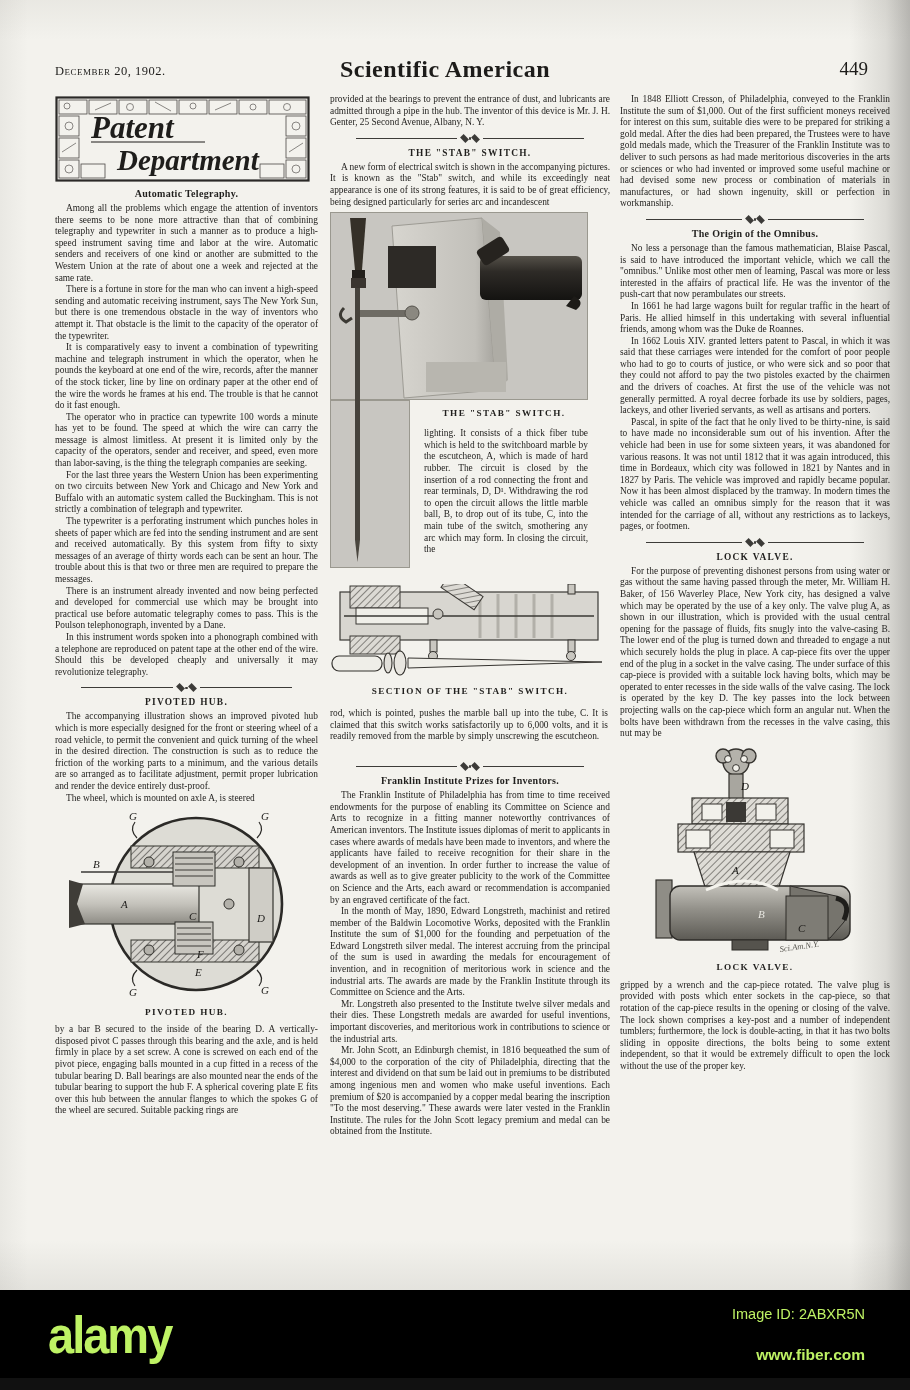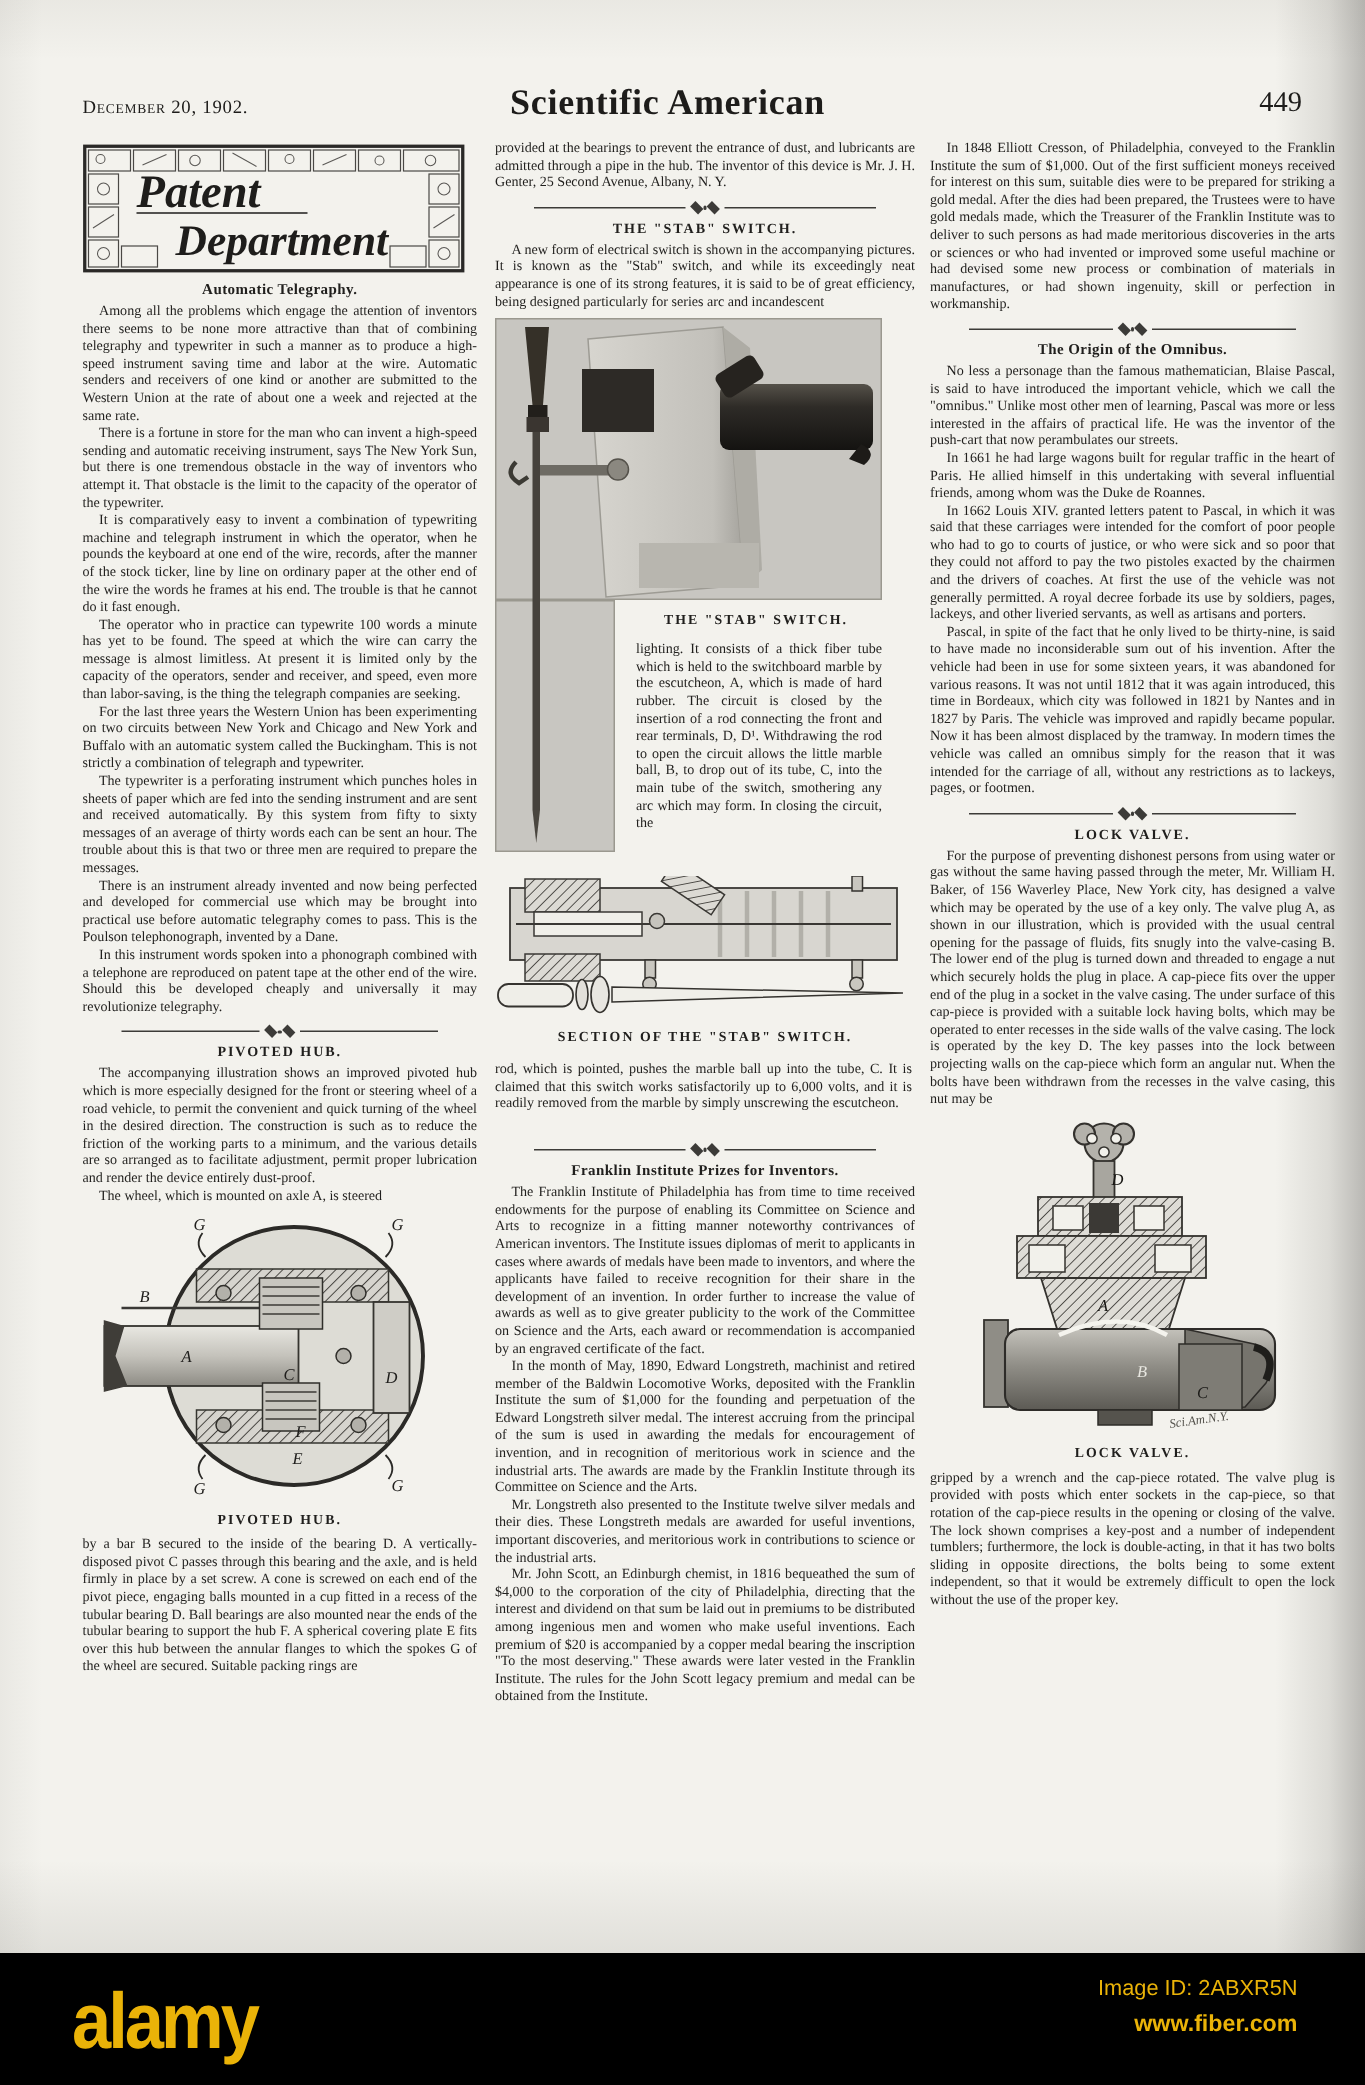--- a/index.html
+++ b/index.html
@@ -30,25 +30,25 @@
   .divider::before,.divider::after{content:"";flex:1;border-top:1px solid #3c3b38;}
   .div-gem{display:flex;align-items:center;gap:2px;padding:0 5px;}
   .div-gem i{display:block;width:5px;height:5px;background:#3c3b38;transform:rotate(45deg) scaleX(1.5);}
   .div-gem b{display:block;width:2.5px;height:2.5px;border-radius:50%;background:#3c3b38;}
   
   .figure{text-align:center;margin:6px 0 0;}
   .photo-block{position:relative;height:545px;margin-top:4px;}
   .abs{position:absolute;}
   svg text{font-family:"Liberation Serif","DejaVu Serif",serif;}
   
-  .wm-bar{position:absolute;left:0;bottom:0;width:910px;height:88px;background:#000;color:#eab308;}
+  .wm-bar{position:absolute;left:0;bottom:12px;width:910px;height:88px;background:#000;color:#bef264;}
   .wm-logo{position:absolute;left:48px;top:14px;font-family:"Liberation Sans","DejaVu Sans",sans-serif;
            font-weight:bold;font-size:47px;letter-spacing:-2px;transform:scaleY(1.12);transform-origin:top left;}
   .wm-right{position:absolute;right:45px;top:16px;text-align:right;font-family:"Liberation Sans","DejaVu Sans",sans-serif;}
-  .wm-id{font-size:14.5px;font-weight:400;margin-bottom:7px;}
+  .wm-id{font-size:14.5px;font-weight:400;margin-bottom:24px;}
   .wm-url{font-size:15.5px;font-weight:bold;}
 </style>
 </head>
 <body>
 
 <div class="page">
 
   <div class="header">
     <div class="pub-date">December 20, 1902.</div>
     <div class="masthead">Scientific American</div>

